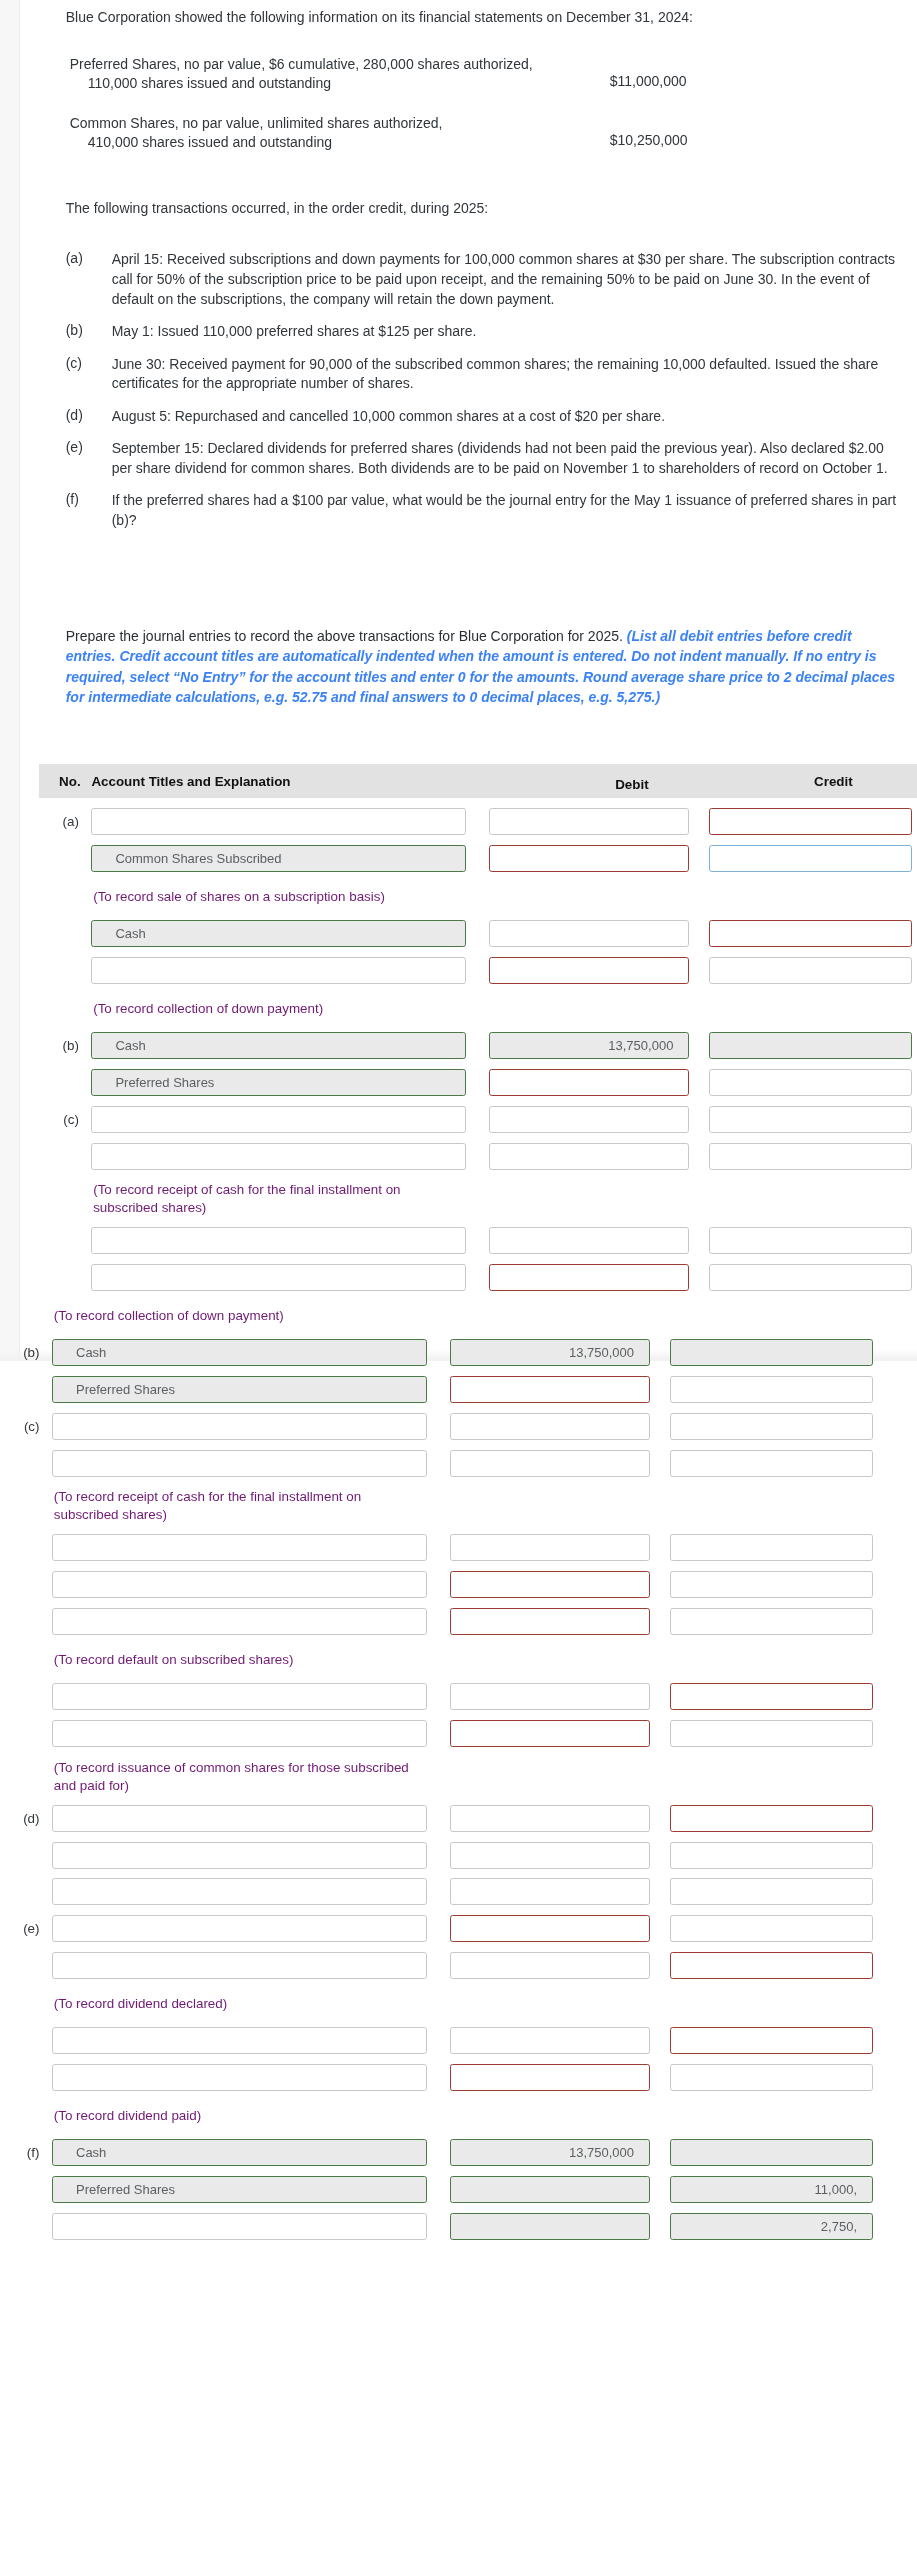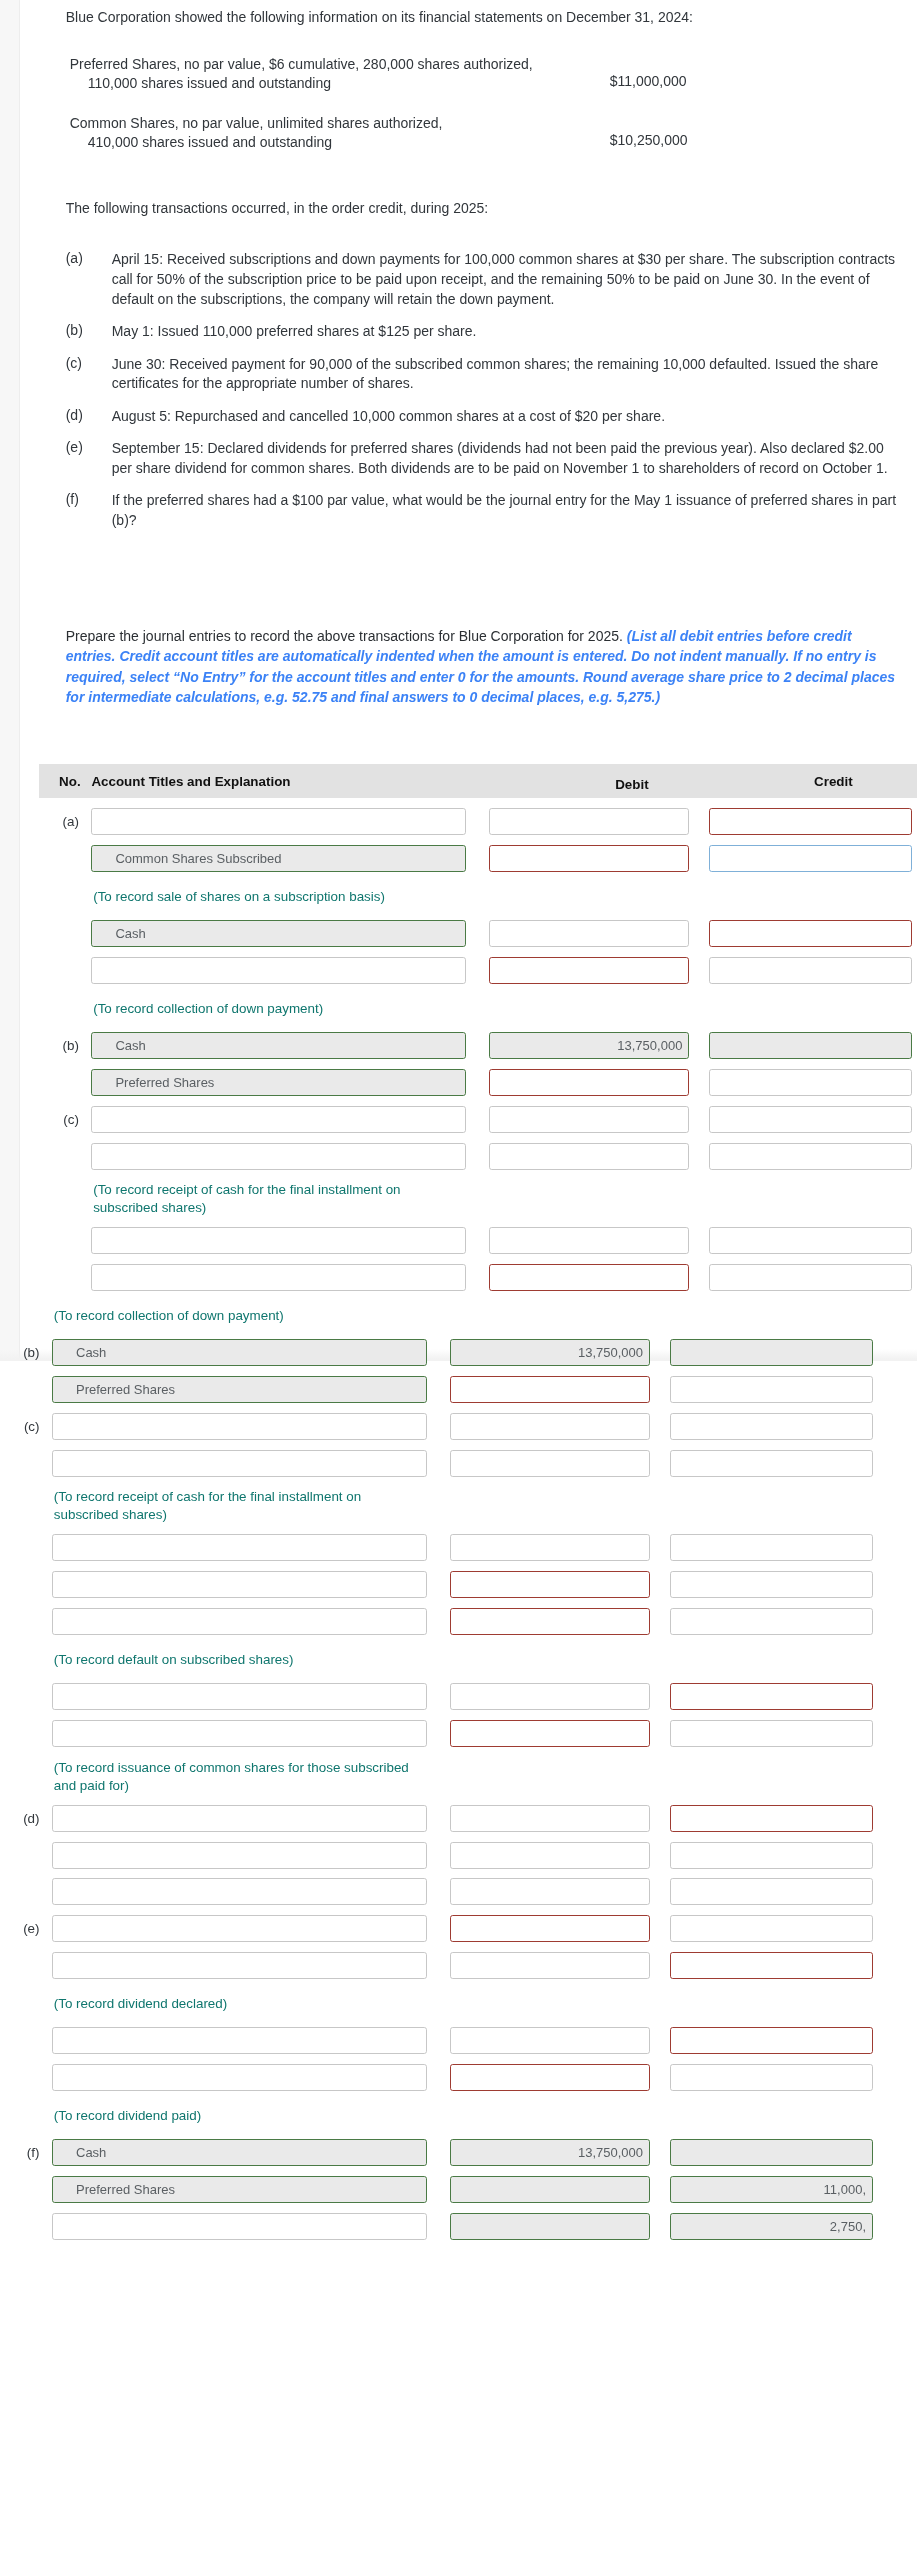--- a/index.html
+++ b/index.html
@@ -75,28 +75,28 @@
 
   .fld {
     height:27px; width:100%;
     border:0.9px solid #c7c7c7; border-radius:2.7px;
     background:#ffffff;
     font-size:13px; color:#5a5f63;
     font-family:"Liberation Sans", sans-serif;
     padding:0 9px;
     display:flex; align-items:center;
   }
-  .fld.num { justify-content:flex-end; padding-right:6px; }
+  .fld.num { justify-content:flex-end; padding-right:15px; }
   .fld.green { border:1.8px solid #4a7a45; background:#eaeaea; }
   .fld.red   { border:1.8px solid #9e3b32; background:#ffffff; }
   .fld.blue  { border:1.8px solid #7fb0d8; background:#ffffff; }
   .fld.grey  { border:0.9px solid #c7c7c7; background:#ffffff; }
   .fld.indent { padding-left:23px; }
 
-  .memo { font-size:13.4px; color:#0f766e; padding-left:1.8px; }
+  .memo { font-size:13.4px; color:#701a75; padding-left:1.8px; }
   .jrow.memo-row { margin-top:11.6px; }
   .jrow.memo-row .racct { white-space:normal; line-height:1.35; }
 
   .divider-fade {
     position:absolute; left:0; top:1349px; width:917px; height:14.3px;
     background:linear-gradient(to bottom, rgba(255,255,255,0) 0%, #f2f2f2 70%);
   }
 </style>
 </head>
 <body>

